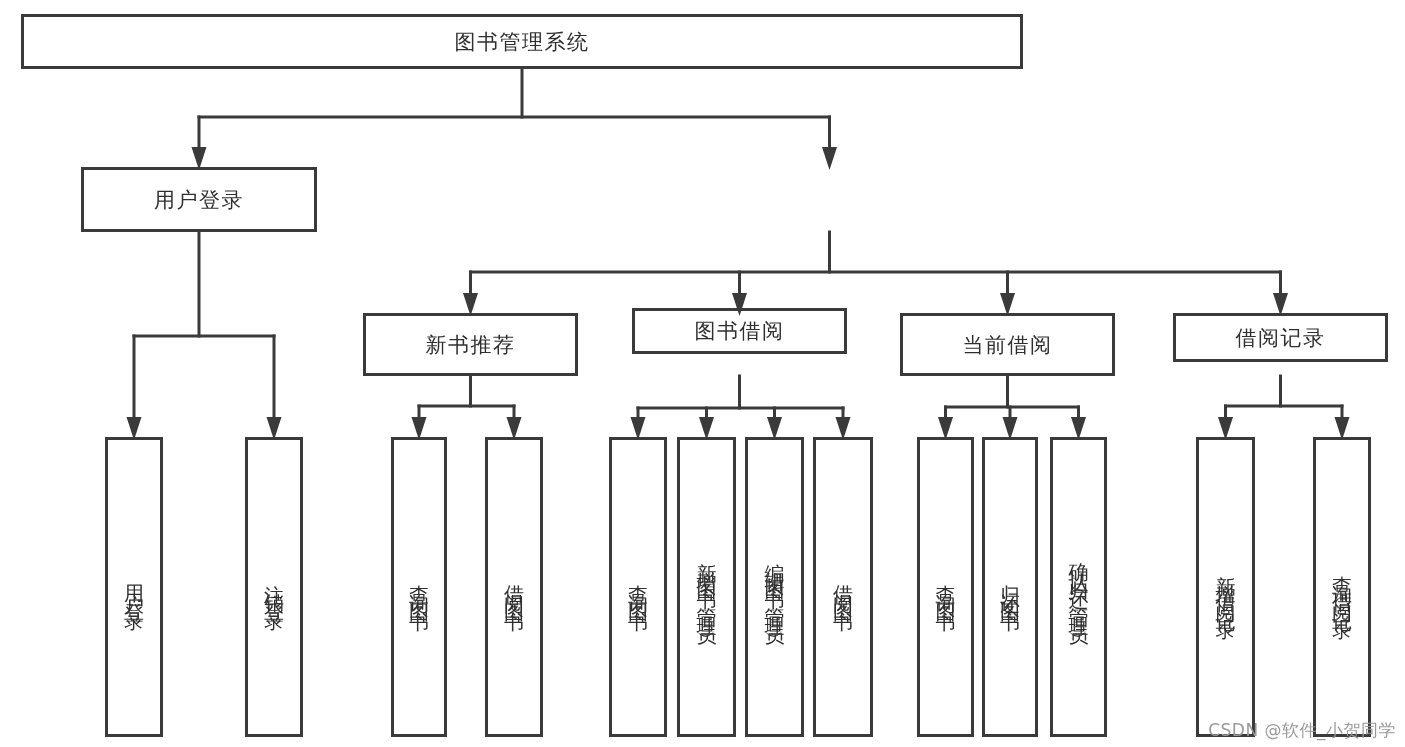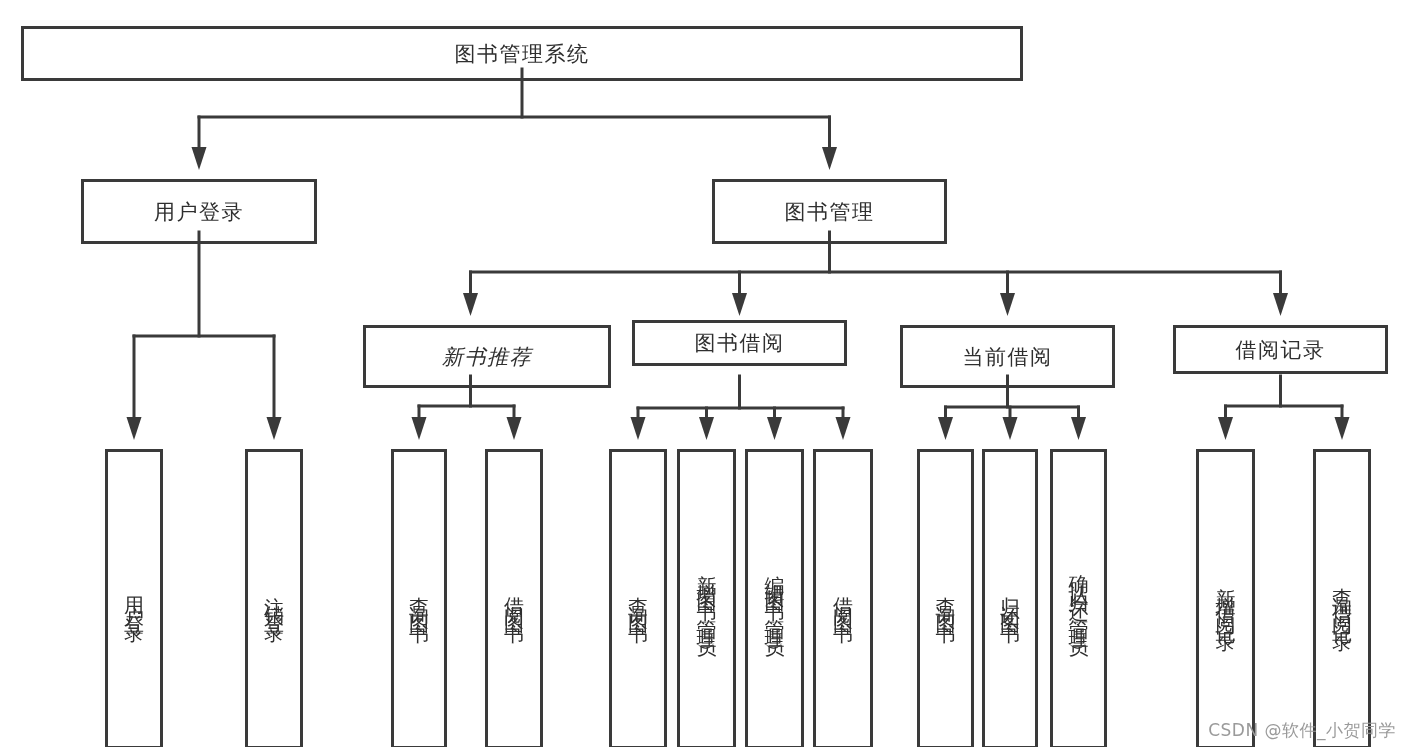--- a/index.html
+++ b/index.html
@@ -18,21 +18,20 @@
     font-family:"DejaVu Sans","Liberation Sans",sans-serif;
   }
   .node{
     position:absolute;
     box-sizing:border-box;
     background:#fff;
     border:3px solid var(--border);
     display:flex;align-items:center;justify-content:center;
     color:var(--text);
     z-index:2;
-    margin-top:12px;
   }
   .node.h .lbl{
     font-size:21px;
     letter-spacing:1.5px;
     white-space:nowrap;
   }
   .node.v .lbl{
     writing-mode:vertical-rl;
     text-orientation:mixed;
     font-size:20px;
@@ -113,24 +112,21 @@
       <line x1="1342" y1="406" x2="1342" y2="420" stroke="#3a3a3a" stroke-width="3" stroke-linecap="square"></line>
       <polygon points="1334.5,417 1349.5,417 1342,440" fill="#3a3a3a"></polygon>
     </svg>
   <div class="watermark">CSDN @软件_小贺同学</div>
 <div class="node h" style="left: 21px; top: 14px; width: 1002px; height: 55px;">
       <span class="lbl">图书管理系统</span>
     </div>
     <div class="node h" style="left: 81px; top: 167px; width: 236px; height: 65px;">
       <span class="lbl">用户登录</span>
     </div>
-    <div class="node h" style="left: 712px; top: 167px; width: 235px; height: 65px;">
-      <span class="lbl">图书管理</span>
-    </div>
-    <div class="node h" style="left: 363px; top: 313px; width: 248px; height: 63px; font-style: italic;">
+    <div class="node h" style="left: 363px; top: 313px; width: 215px; height: 63px;">
       <span class="lbl">新书推荐</span>
     </div>
     <div class="node h" style="left: 632px; top: 308px; width: 215px; height: 46px;">
       <span class="lbl">图书借阅</span>
     </div>
     <div class="node h" style="left: 900px; top: 313px; width: 215px; height: 63px;">
       <span class="lbl">当前借阅</span>
     </div>
     <div class="node h" style="left: 1173px; top: 313px; width: 215px; height: 49px;">
       <span class="lbl">借阅记录</span>

